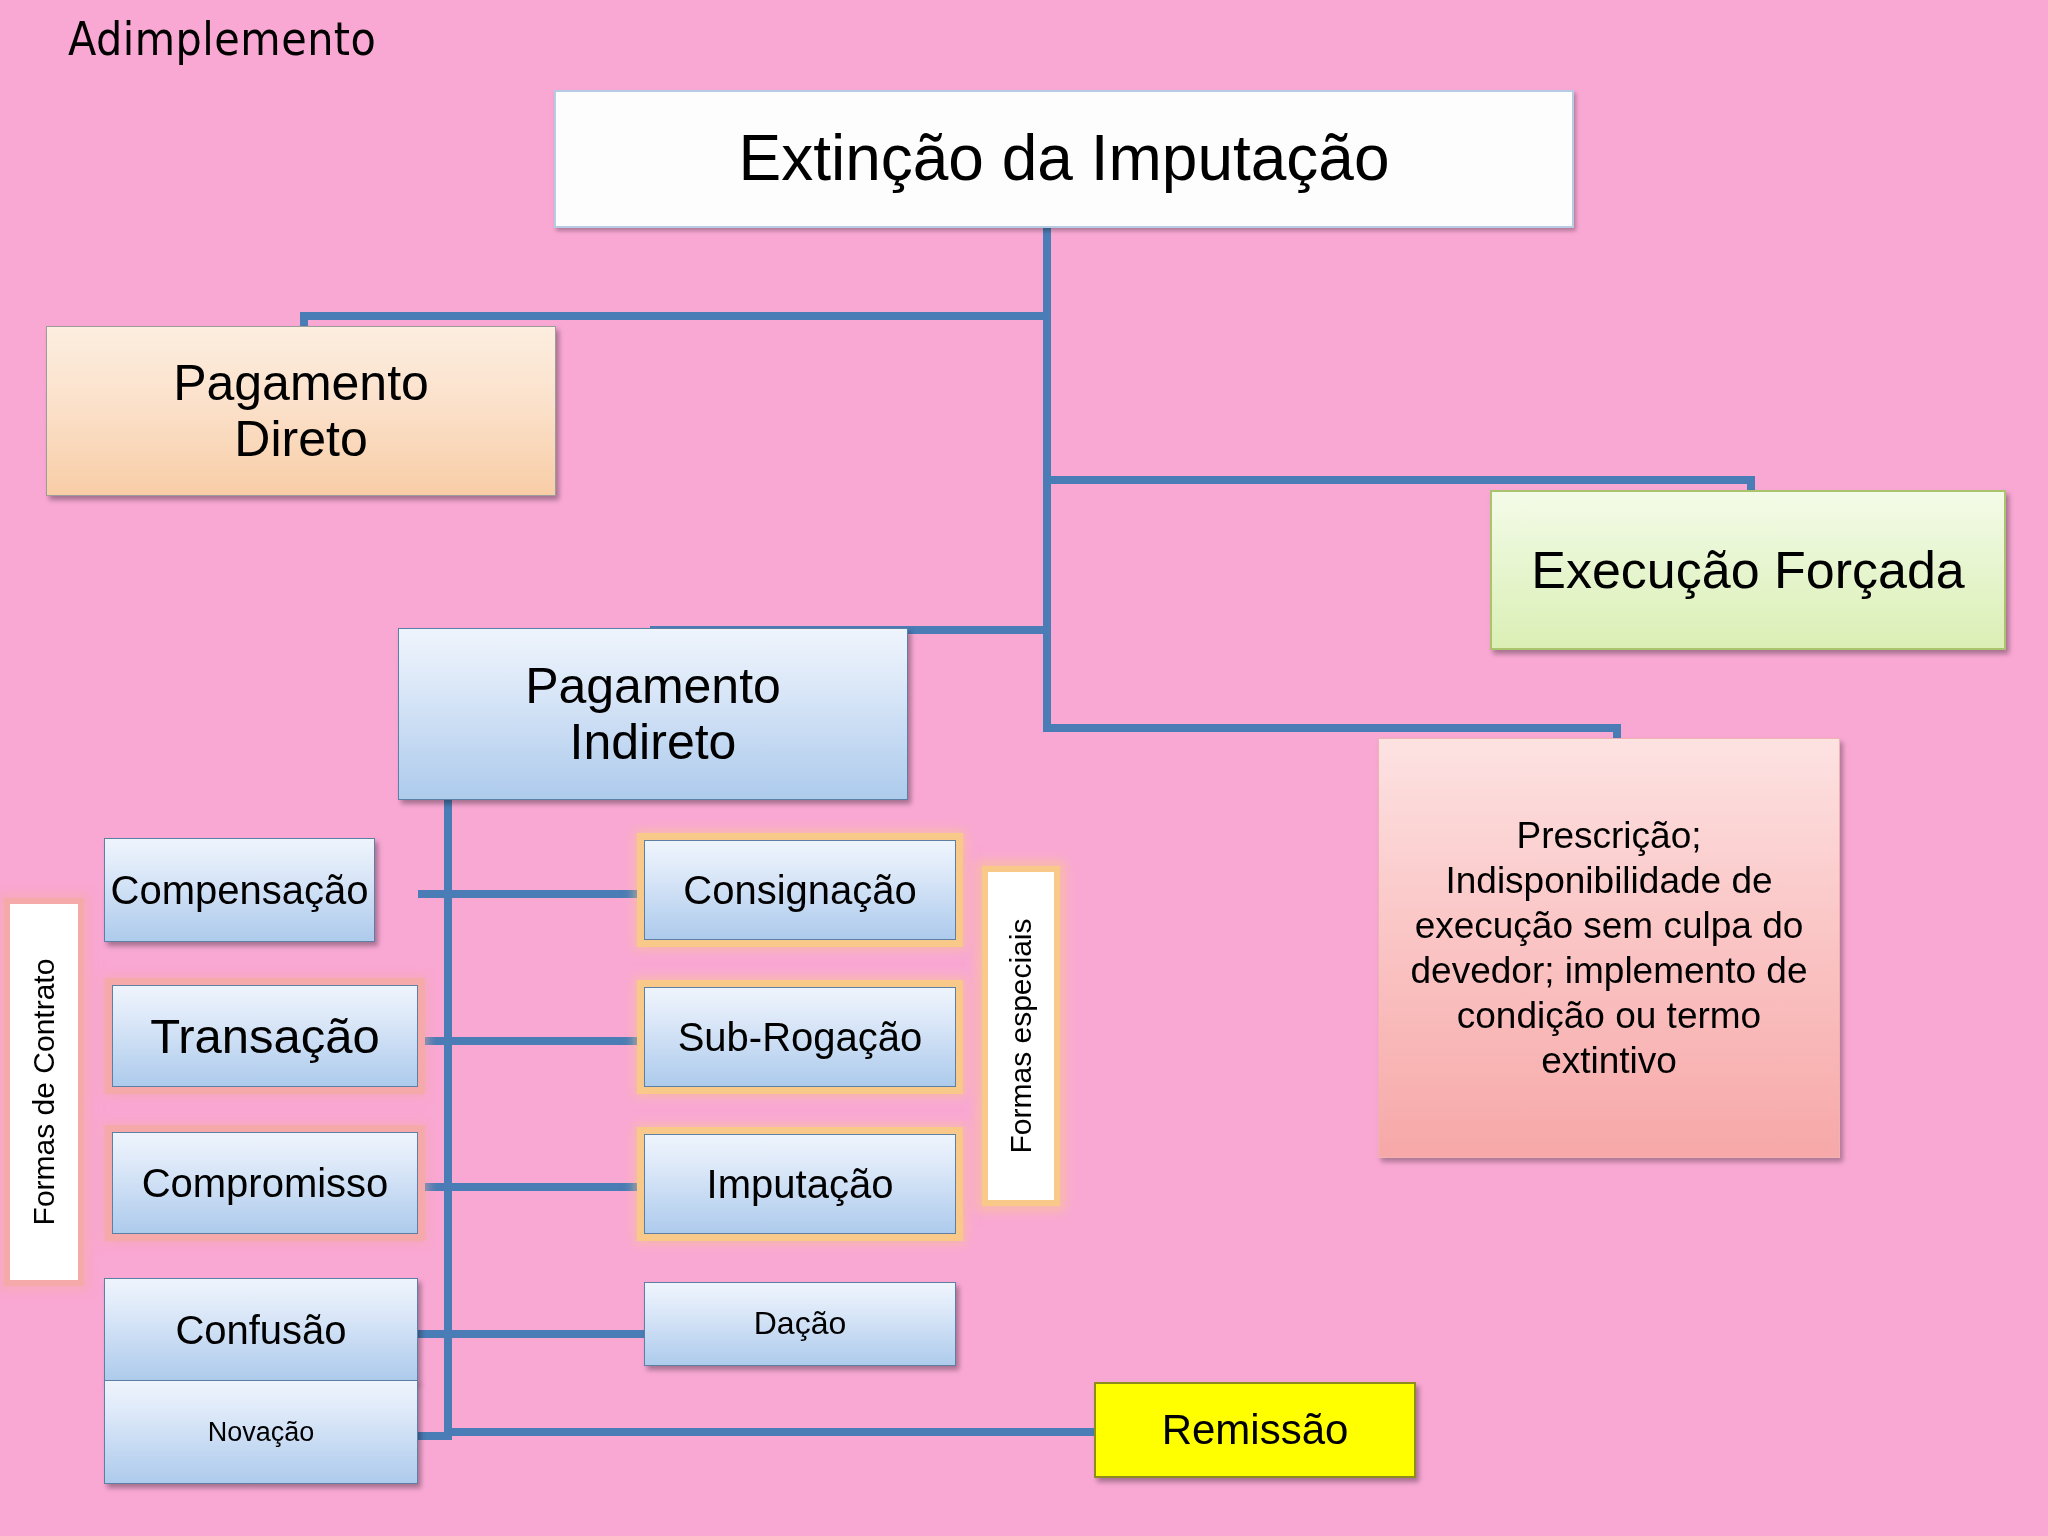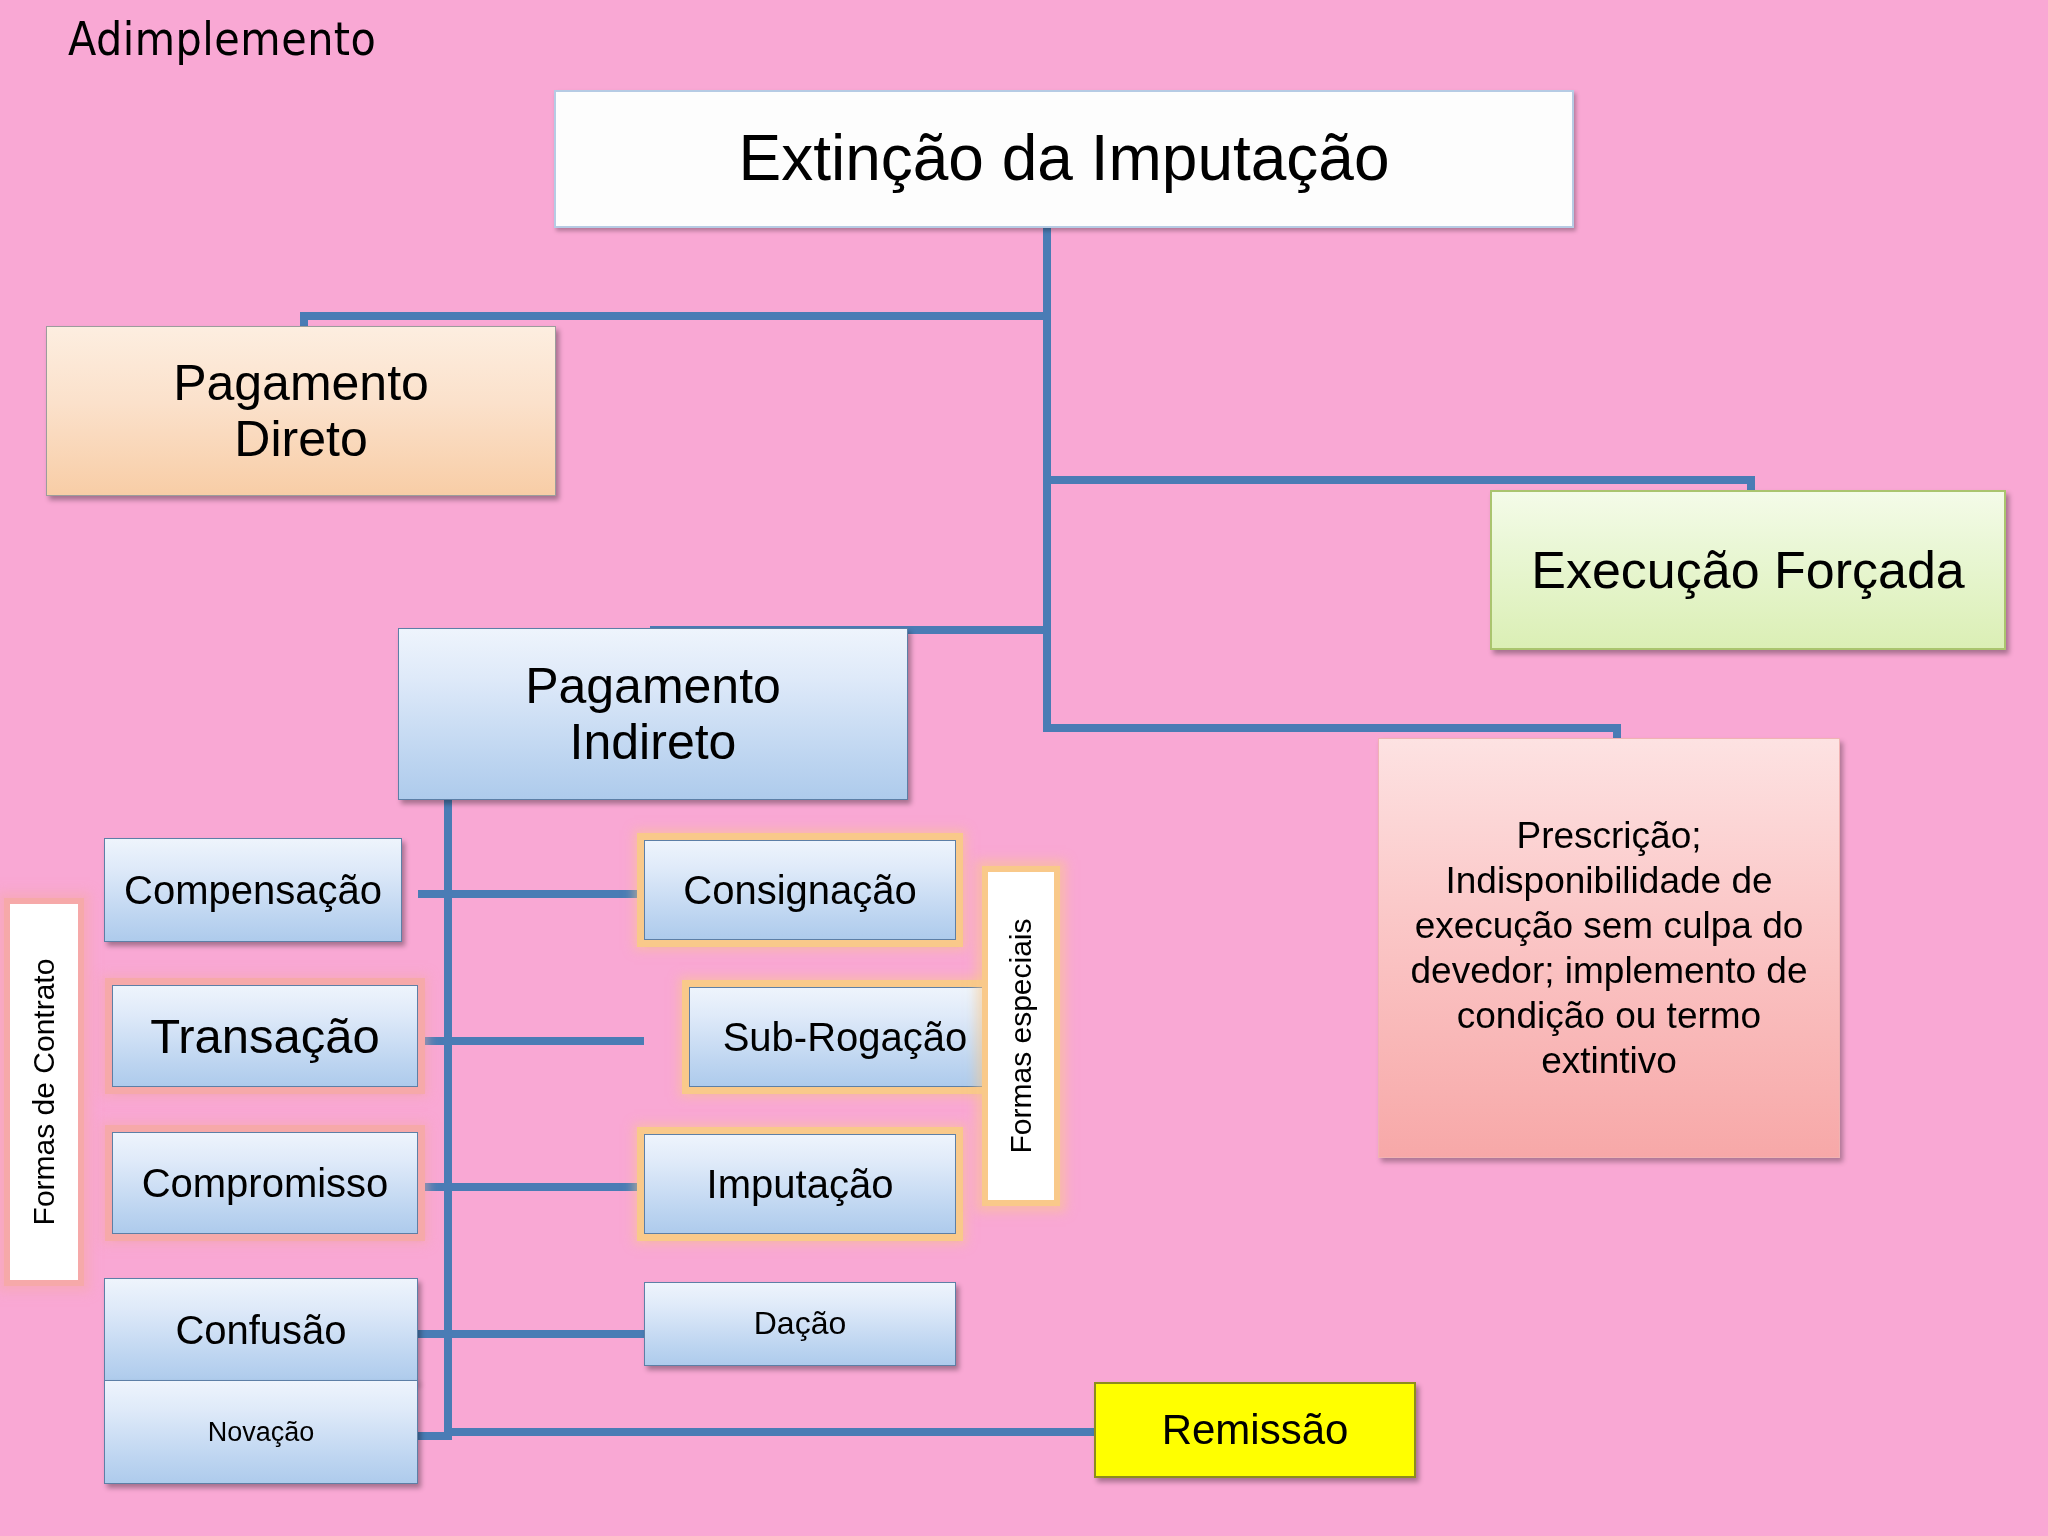--- a/index.html
+++ b/index.html
@@ -173,40 +173,40 @@
   </div>
 
   <div class="node n-pink" style="left:1378px;top:738px;width:462px;height:420px;font-size:37px;line-height:1.22;">
     <span class="lbl">Prescrição; Indisponibilidade de execução sem culpa do devedor; implemento de condição ou termo extintivo</span>
   </div>
 
   <div class="node n-yellow" style="left:1094px;top:1382px;width:322px;height:96px;font-size:42px;">
     <span class="lbl">Remissão</span>
   </div>
 
-  <div class="node n-blue" style="left:104px;top:838px;width:298px;height:104px;font-size:40px;">
+  <div class="node n-blue" style="left:104px;top:838px;width:271px;height:104px;font-size:40px;">
     <span class="lbl">Compensação</span>
   </div>
   <div class="node n-blue glow-red" style="left:112px;top:985px;width:306px;height:102px;font-size:49px;">
     <span class="lbl">Transação</span>
   </div>
   <div class="node n-blue glow-red" style="left:112px;top:1132px;width:306px;height:102px;font-size:40px;">
     <span class="lbl">Compromisso</span>
   </div>
   <div class="node n-blue" style="left:104px;top:1278px;width:314px;height:104px;font-size:40px;">
     <span class="lbl">Confusão</span>
   </div>
   <div class="node n-blue" style="left:104px;top:1380px;width:314px;height:104px;font-size:27px;">
     <span class="lbl">Novação</span>
   </div>
 
   <div class="node n-blue glow-orange" style="left:644px;top:840px;width:312px;height:100px;font-size:40px;">
     <span class="lbl">Consignação</span>
   </div>
-  <div class="node n-blue glow-orange" style="left:644px;top:987px;width:312px;height:100px;font-size:40px;margin-left:45px;">
+  <div class="node n-blue glow-orange" style="left:644px;top:987px;width:312px;height:100px;font-size:40px;">
     <span class="lbl">Sub-Rogação</span>
   </div>
   <div class="node n-blue glow-orange" style="left:644px;top:1134px;width:312px;height:100px;font-size:40px;">
     <span class="lbl">Imputação</span>
   </div>
   <div class="node n-blue" style="left:644px;top:1282px;width:312px;height:84px;font-size:32px;">
     <span class="lbl">Dação</span>
   </div>
 
   <div class="vcap vcap-red" style="left:4px;top:898px;width:80px;height:388px;">

